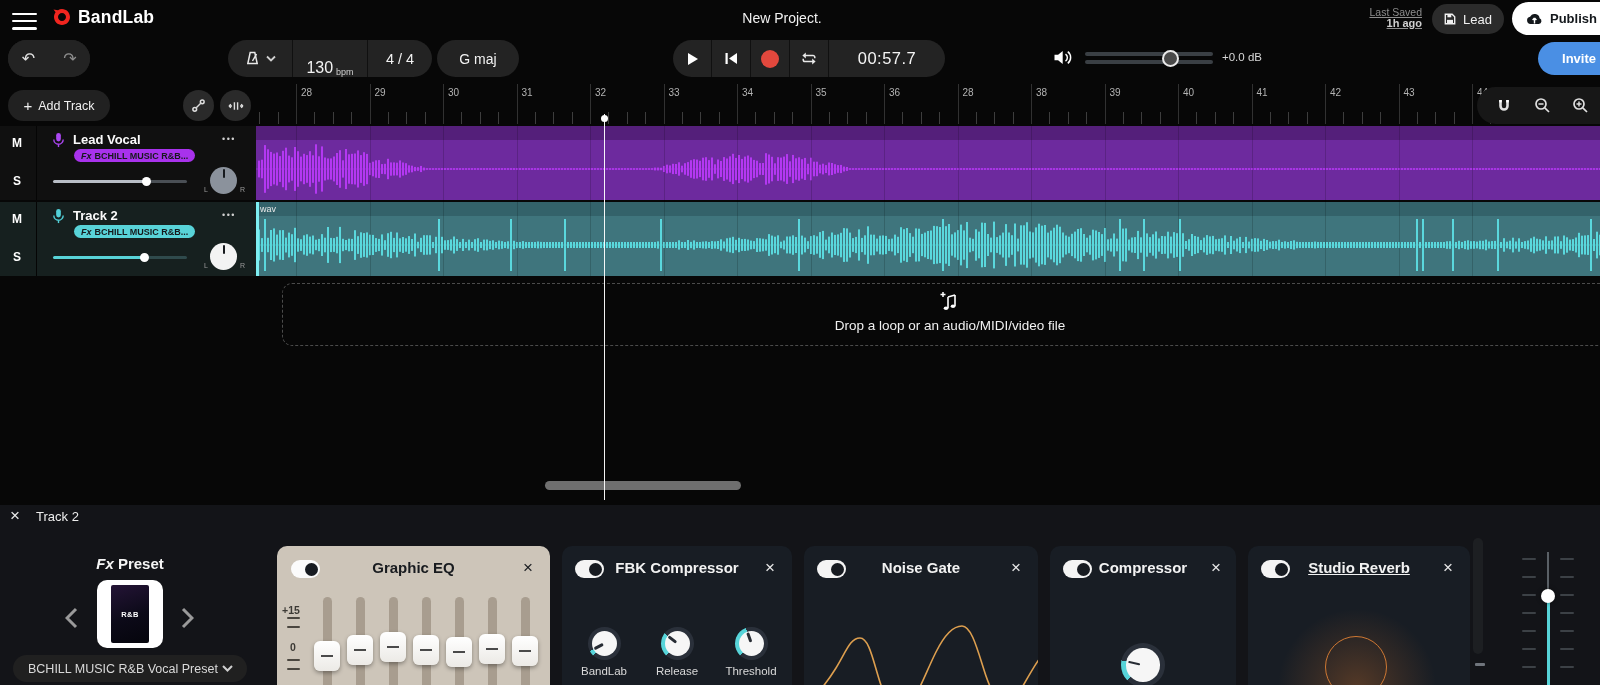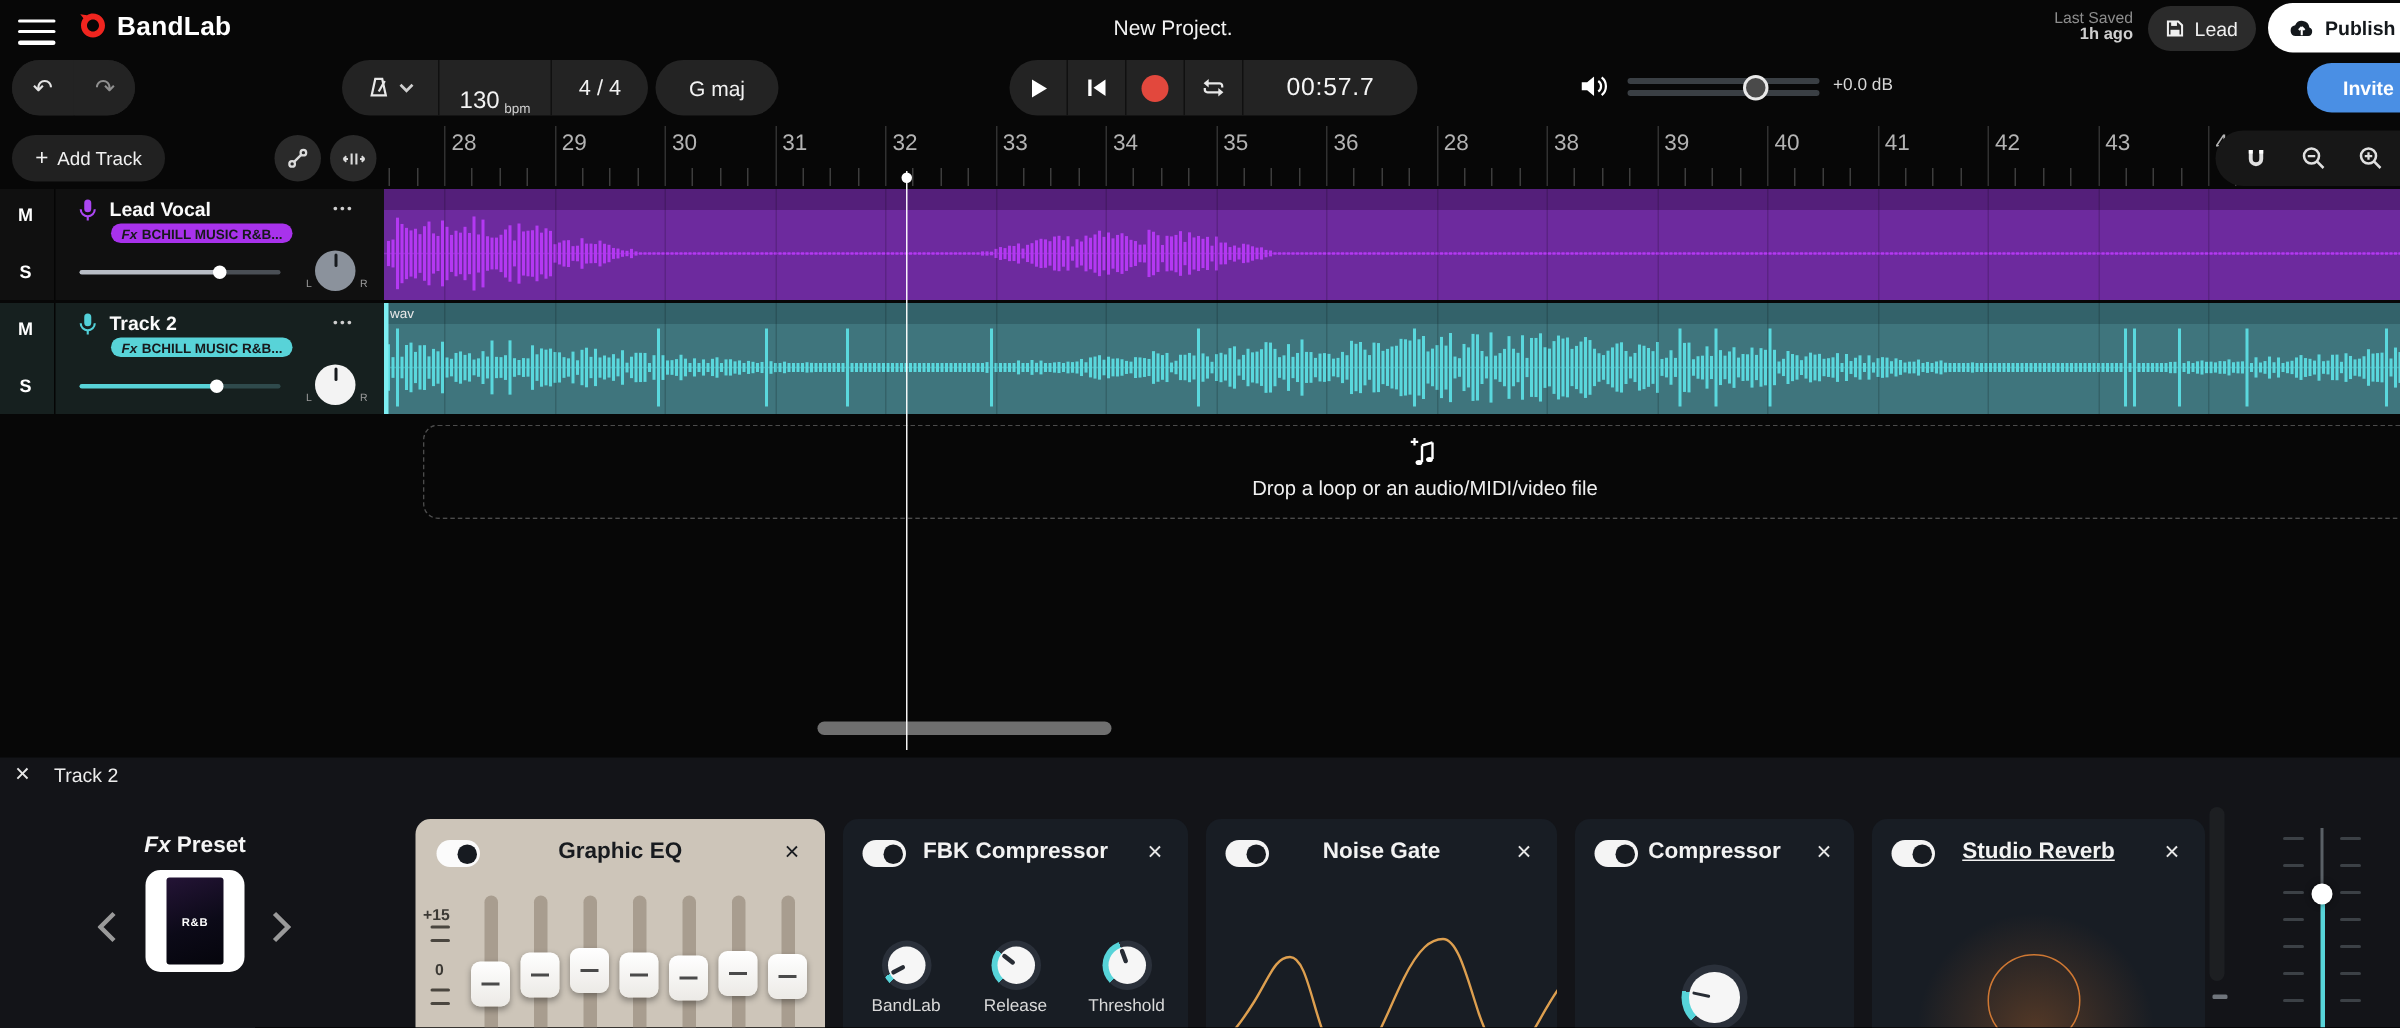--- a/index.html
+++ b/index.html
@@ -32,21 +32,21 @@
   .key { font-size:14px; color:#f2f2f2; }
   .time { font-size:16.5px; color:#f5f5f5; letter-spacing:.5px; }
   .rec-dot { width:18px; height:18px; border-radius:50%; }
   .vol-bar { position:absolute; left:0; width:128px; height:3.5px; border-radius:2px; background:#3a3f44; }
   .vol-thumb { position:absolute; width:17px; height:17px; border-radius:50%; background:#4a4a4a; border:2.5px solid #e9e9e9; }
   .db { font-size:11.5px; color:#d8d8d8; }
 
   
   .add-track { background:#212121; border-radius:16px; color:#f0f0f0; font-size:12.5px; gap:6px; }
   .circ-btn { width:31px; height:31px; border-radius:50%; background:#2a2a2a; color:#dcdcdc; }
-  .ruler-num { position:absolute; top:3px; font-size:15px; color:#b3b3b3; }
+  .ruler-num { position:absolute; top:3px; font-size:10px; color:#b3b3b3; }
   .ruler-maj { position:absolute; top:0; width:1px; height:40px; background:#313131; }
   .ruler-min { position:absolute; top:28px; width:1px; height:12px; background:#3d3d3d; }
   .ruler-tools { background:#171717; border-radius:19px 0 0 19px; display:flex; align-items:center; gap:8px; padding-left:12px; color:#e0e0e0; }
   .ms-btn { width:22px; height:22px; color:#fff; font-size:12px; font-weight:bold; display:flex; align-items:center; justify-content:center; }
   .trk-name { font-size:13px; font-weight:bold; color:#fafafa; }
   .dots { color:#cfcfcf; font-size:9px; letter-spacing:1.5px; }
   .fx-badge { border-radius:7px; height:13px; display:flex; align-items:center; padding:0 7px; font-size:9px; font-weight:bold; color:#17191c; white-space:nowrap; }
   .fx-badge i { margin-right:3px; }
   .trk-slider { position:absolute; height:2.5px; border-radius:2px; }
   .trk-thumb { position:absolute; width:9px; height:9px; border-radius:50%; background:#fff; }
@@ -105,21 +105,21 @@
     <span>
       <svg width="22" height="22" viewBox="0 0 22 22">
           <path d="M11 3 C15.4 3 19 6.6 19 11 C19 15.4 15.4 19 11 19 C6.6 19 3 15.4 3 11 C3 9.2 3.6 7.5 4.6 6.2 L2.5 3.5 L7 4.2 C8.2 3.4 9.5 3 11 3 Z M11 7 C8.8 7 7 8.8 7 11 C7 13.2 8.8 15 11 15 C13.2 15 15 13.2 15 11 C15 8.8 13.2 7 11 7 Z" fill="#f0251f"></path>
         </svg>
     </span>
     <span class="logo-text">BandLab</span>
   </div>
 
   <div class="abs title" style="left:700px;top:10px;width:164px;text-align:center;">New Project.</div>
 
-  <div class="abs saved" style="left:1300px;top:7px;width:122px;">
+  <div class="abs saved" style="left:1300px;top:7px;width:122px;text-decoration:underline;">
     <div>Last Saved</div>
     <b>1h ago</b>
   </div>
 
   <div class="abs pill btn-save" style="left:1432px;top:4px;width:72px;height:30px;">
     <span>
         <svg width="12" height="12" viewBox="0 0 14 14">
           <path d="M1.5 1.5 h8 l3 3 v8 h-11 z" fill="none" stroke="#f0f0f0" stroke-width="1.6"></path>
           <rect x="4" y="1.5" width="4.5" height="3.5" fill="#f0f0f0"></rect>
           <rect x="3.5" y="8" width="7" height="4.5" fill="#f0f0f0"></rect>
@@ -1371,20 +1371,26 @@
     <div class="abs preset-img ib" style="left:97px;top:75px;width:66px;height:68px;">
       <div class="preset-box" style="width:38px;height:58px;">
           <span>R&amp;B</span>
         </div>
     </div>
     <span class="abs ib" style="left:176px;top:98px;width:22px;height:30px;">
         <svg width="13" height="22" viewBox="0 0 13 22">
           <path d="M2 2 L11 11 L2 20" fill="none" stroke="#9a9a9a" stroke-width="3"></path>
         </svg>
       </span>
+    <div class="abs preset-dd" style="left:13px;top:150px;width:234px;height:27px;">
+      <span>BCHILL MUSIC R&amp;B Vocal Preset</span>
+      <svg width="11" height="7" viewBox="0 0 11 7">
+          <path d="M1 1 L5.5 5.5 L10 1" fill="none" stroke="#cfcfcf" stroke-width="2"></path>
+        </svg>
+    </div>
 
     <div class="abs card eq-card" style="left:277px;top:41px;width:273px;height:160px;">
       <div class="toggle" style="left:14px;top:14px;background:#fbfbfb;"></div>
       <div class="card-title" style="top:13px;color:#181b1f;">Graphic EQ</div>
       <span class="card-x" style="right:17px;top:12px;color:#181b1f;">×</span>
       <span class="eq-scale" style="left:5px;top:58px;">+15</span>
       <div class="eq-dash" style="left:10px;top:71px;"></div>
       <div class="eq-dash" style="left:10px;top:80px;"></div>
       <span class="eq-scale" style="left:13px;top:95px;">0</span>
       <div class="eq-dash" style="left:10px;top:113px;"></div>

